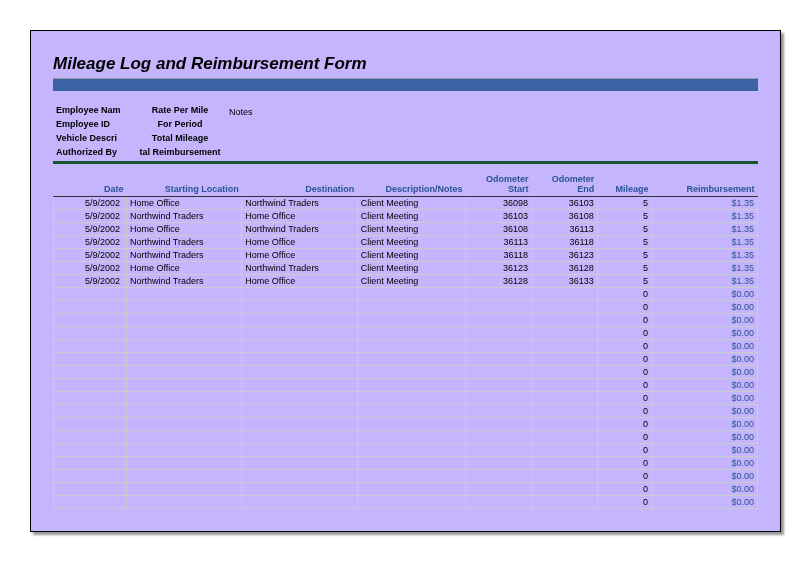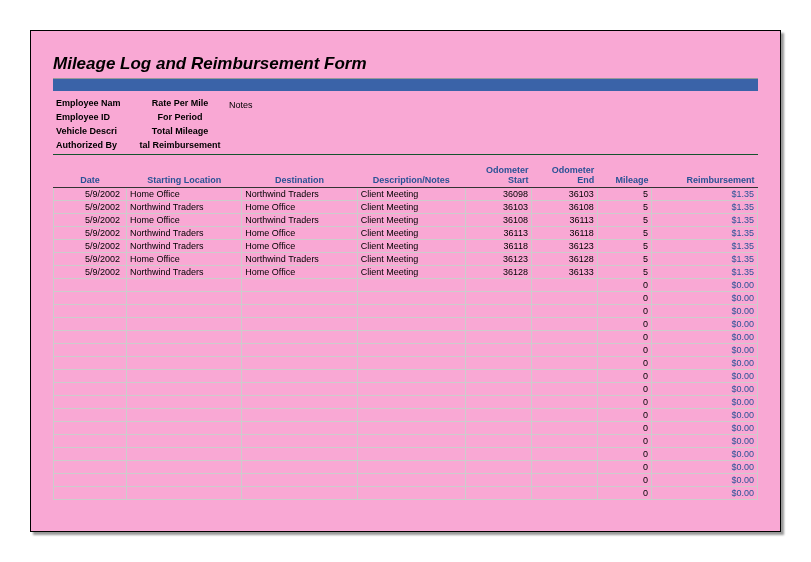--- a/index.html
+++ b/index.html
@@ -8,39 +8,39 @@
     font-family: Verdana, Arial, sans-serif;
     font-size: 9px;
     padding: 30px;
   }
   .page {
     width: 751px;
     height: 502px;
     border: 1px solid #000;
     box-shadow: 3px 3px 2px rgba(0,0,0,0.4);
     padding: 20px 22px;
-    background: #f9a8d4;
+    background: #c4b5fd;
     position: relative;
   }
   .title {
     font-size: 17px;
     font-weight: bold;
     font-style: italic;
     color: #000;
     padding: 3px 0 4px 0;
     border-bottom: 1px solid #999;
   }
   .bluebar {
     height: 12px;
     background: #3a63a8;
   }
   .header-area {
     display: flex;
-    margin-top: 3px;
-    border-bottom: 1px solid #14532d;
+    margin-top: 10px;
+    border-bottom: 3px solid #14532d;
     padding-bottom: 0;
   }
   .hcol { padding: 2px 0; }
   .hcol.labels1 { width: 78px; }
   .hcol.values1 { width: 88px; border-left:1px solid #333; border-right:1px solid #333; }
   .hcol.labels2 { width: 98px; text-align: center; }
   .hcol.values2 { width: 130px; border-left:1px solid #333; border-right:1px solid #333; }
   .hcol.notes { flex:1; text-align:left; padding-top:6px; }
   .hrow { height: 14px; line-height:14px; padding: 0 3px; white-space:nowrap; overflow:hidden; }
   .hrow.lbl { font-weight: bold; }
@@ -51,21 +51,21 @@
 
   table.grid {
     border-collapse: collapse;
     width: 100%;
     table-layout: fixed;
     margin-top: 6px;
   }
   .grid th {
     color: #2a5296;
     font-weight: bold;
-    text-align: center;
+    text-align: right;
     vertical-align: bottom;
     border-bottom: 1.5px solid #333;
     padding: 2px 3px;
     font-size: 9px;
     height: 26px;
   }
   .grid td {
     border: 1px solid #ccc;
     border-top: none;
     padding: 1px 3px;

